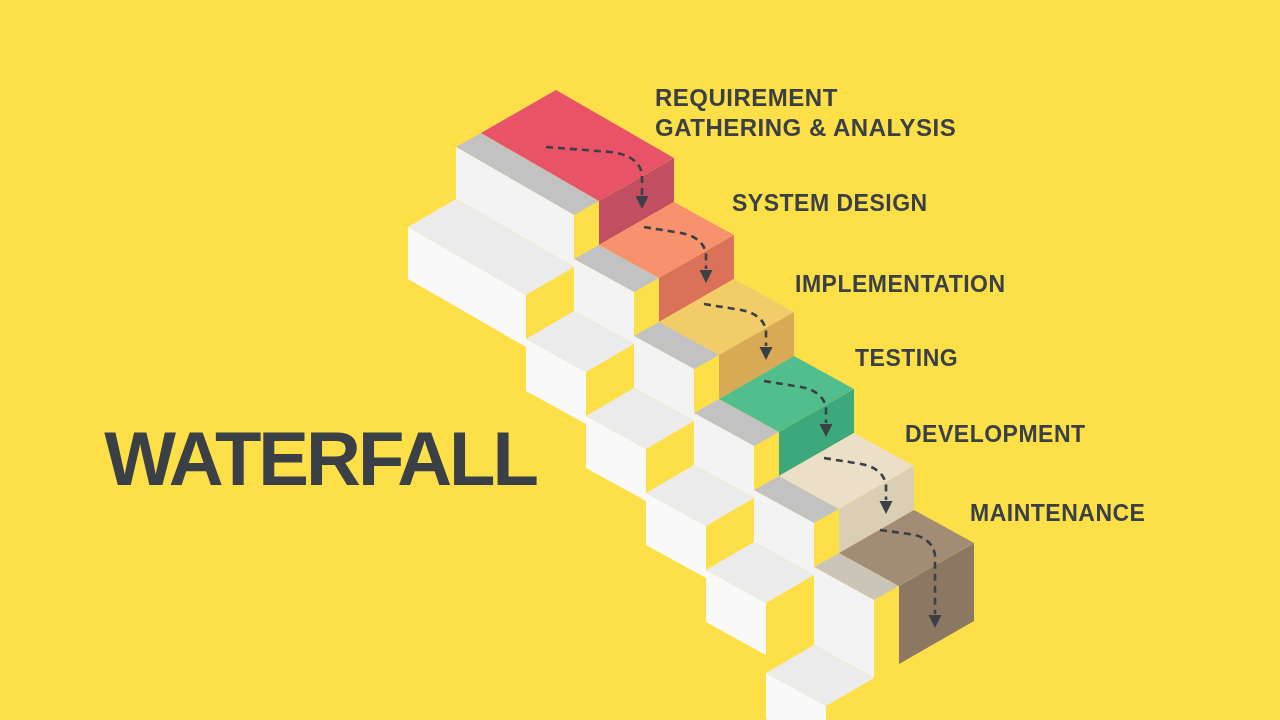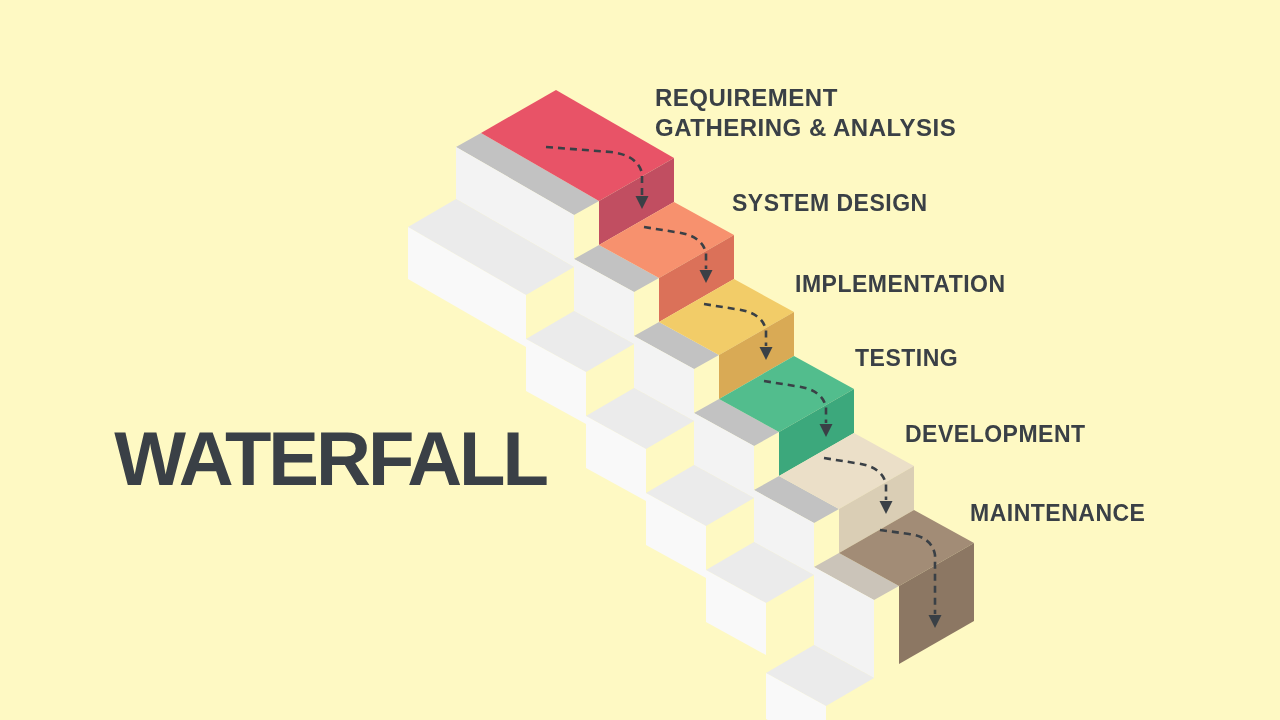--- a/index.html
+++ b/index.html
@@ -1,19 +1,19 @@
 <!DOCTYPE html>
 <html><head>
 <meta charset="utf-8">
 <style>
   html,body{margin:0;padding:0;background:#ffffff;}
-  .canvas{position:relative;width:1280px;height:720px;background:#fef9c3;overflow:hidden;
+  .canvas{position:relative;width:1280px;height:720px;background:#fde047;overflow:hidden;
           font-family:"Liberation Sans", sans-serif;}
   svg{position:absolute;left:0;top:0;}
-  .title-block{position:absolute;left:330px;top:421px;transform:translateX(-50%);
+  .title-block{position:absolute;left:320px;top:421px;transform:translateX(-50%);
                text-align:center;color:#3A4046;line-height:1;}
   .title-main{font-size:76px;font-weight:bold;letter-spacing:-3px;white-space:nowrap;}
   .title-sub{font-size:54px;font-weight:bold;letter-spacing:-1px;margin-top:4px;}
   text.step-label{font-family:"Liberation Sans", sans-serif;font-weight:bold;
                   letter-spacing:0.5px;}
 </style>
 </head>
 <body>
 
 <div class="canvas">

